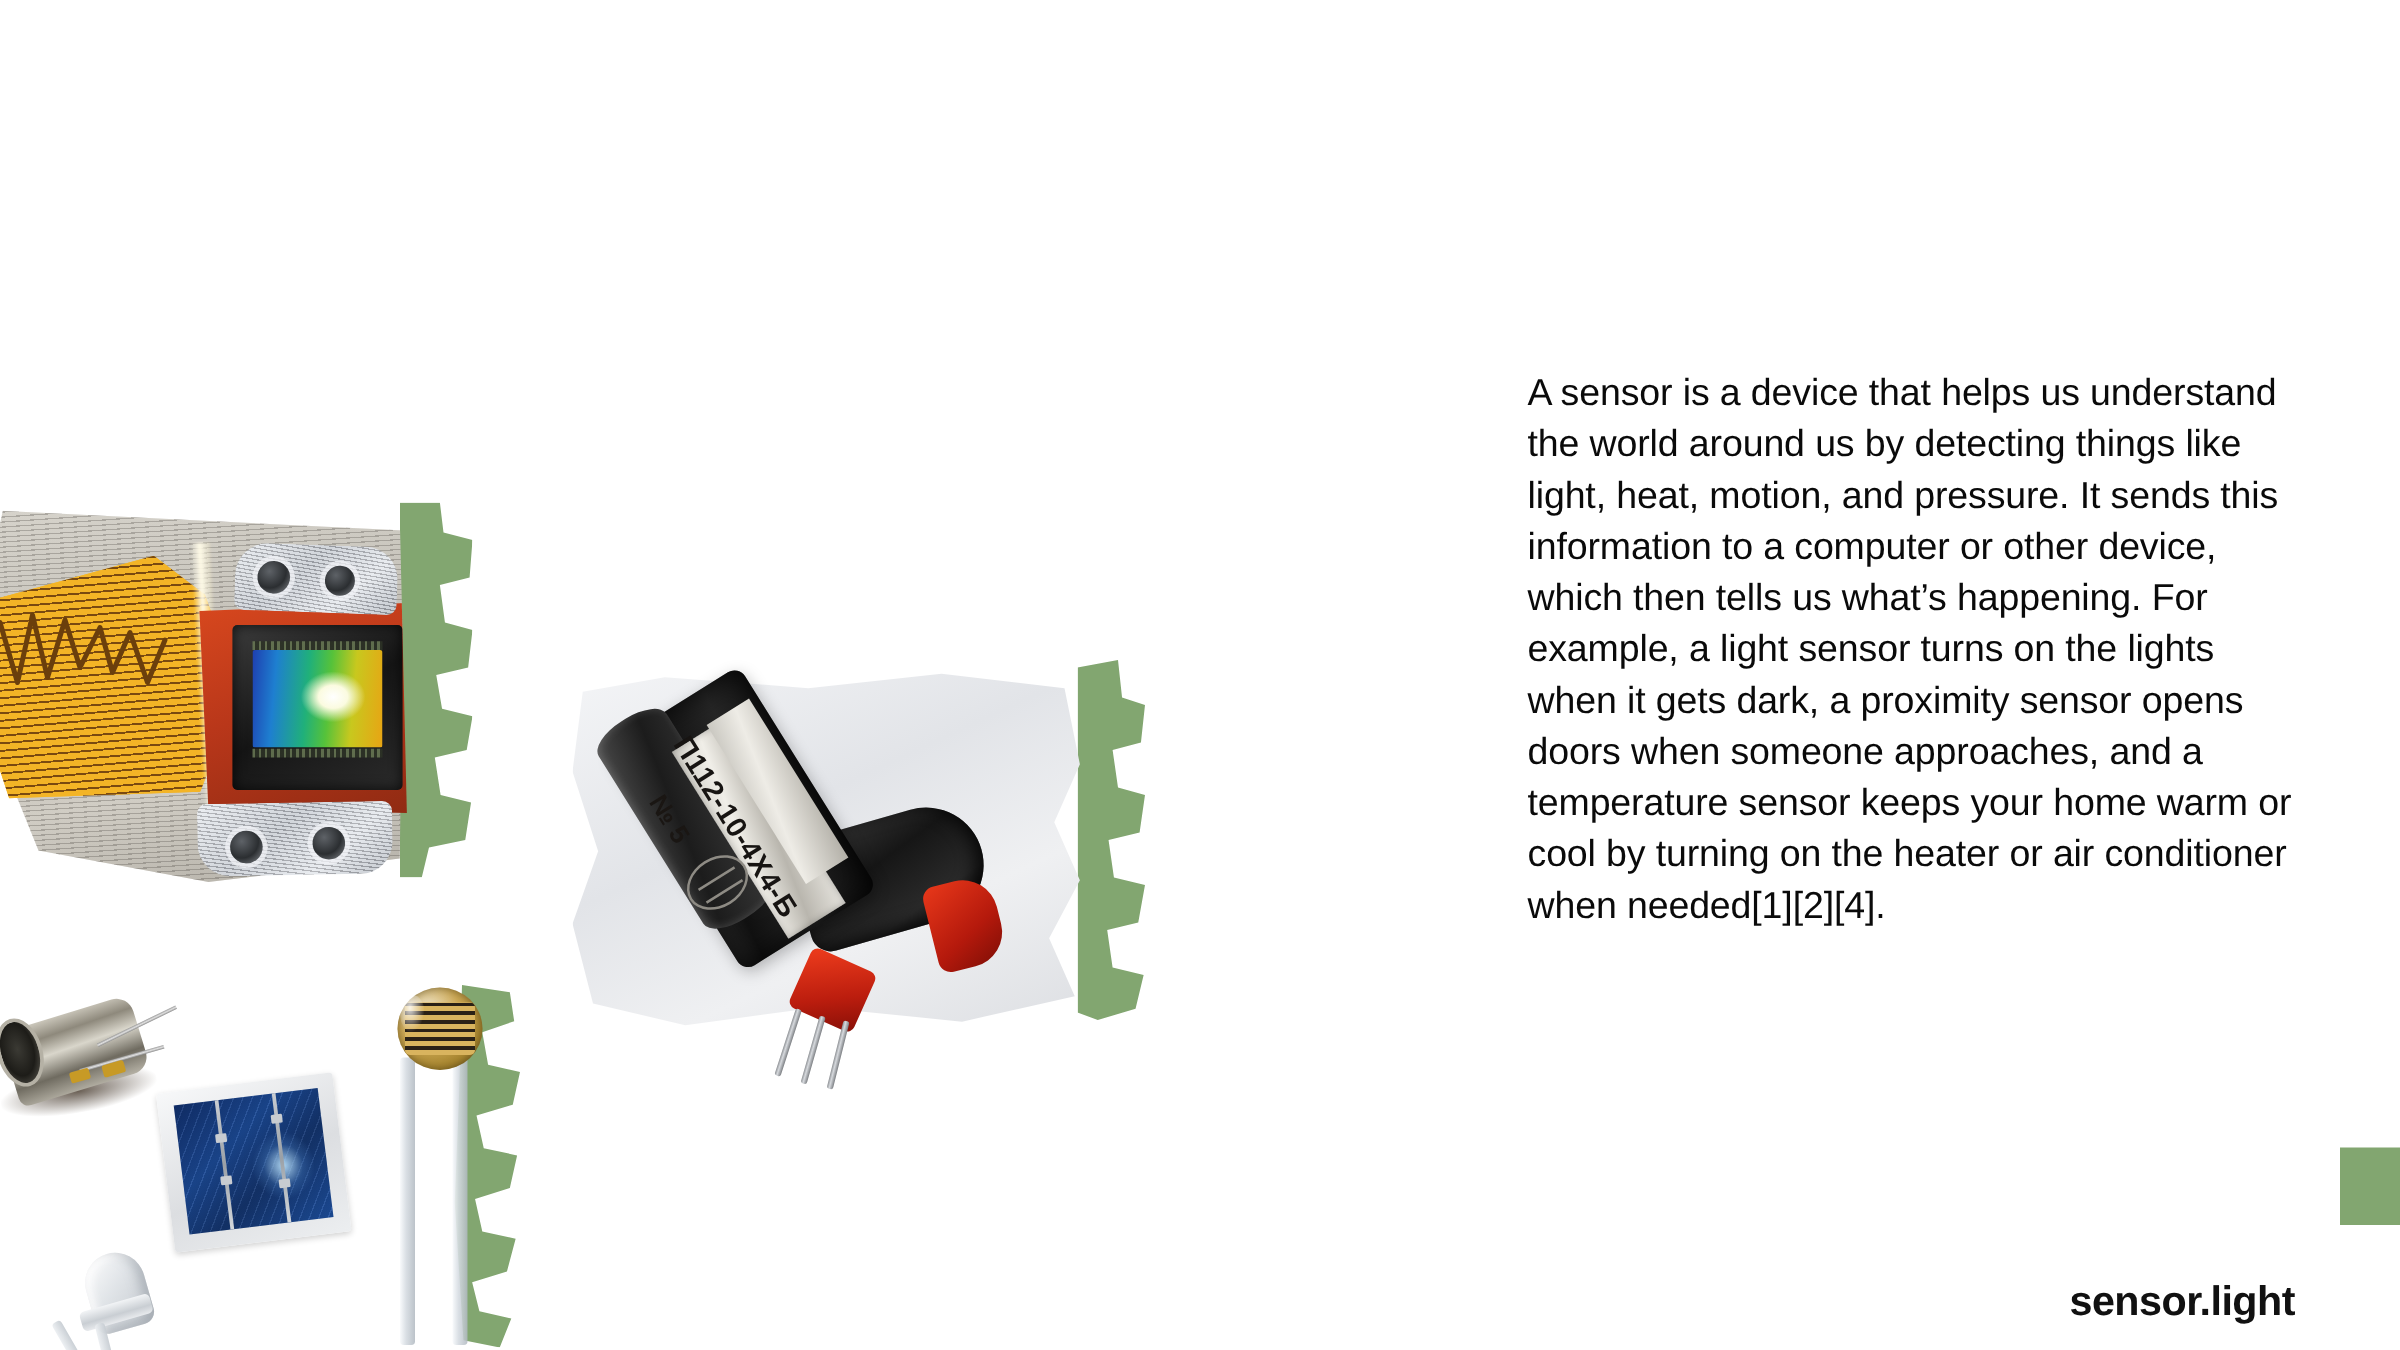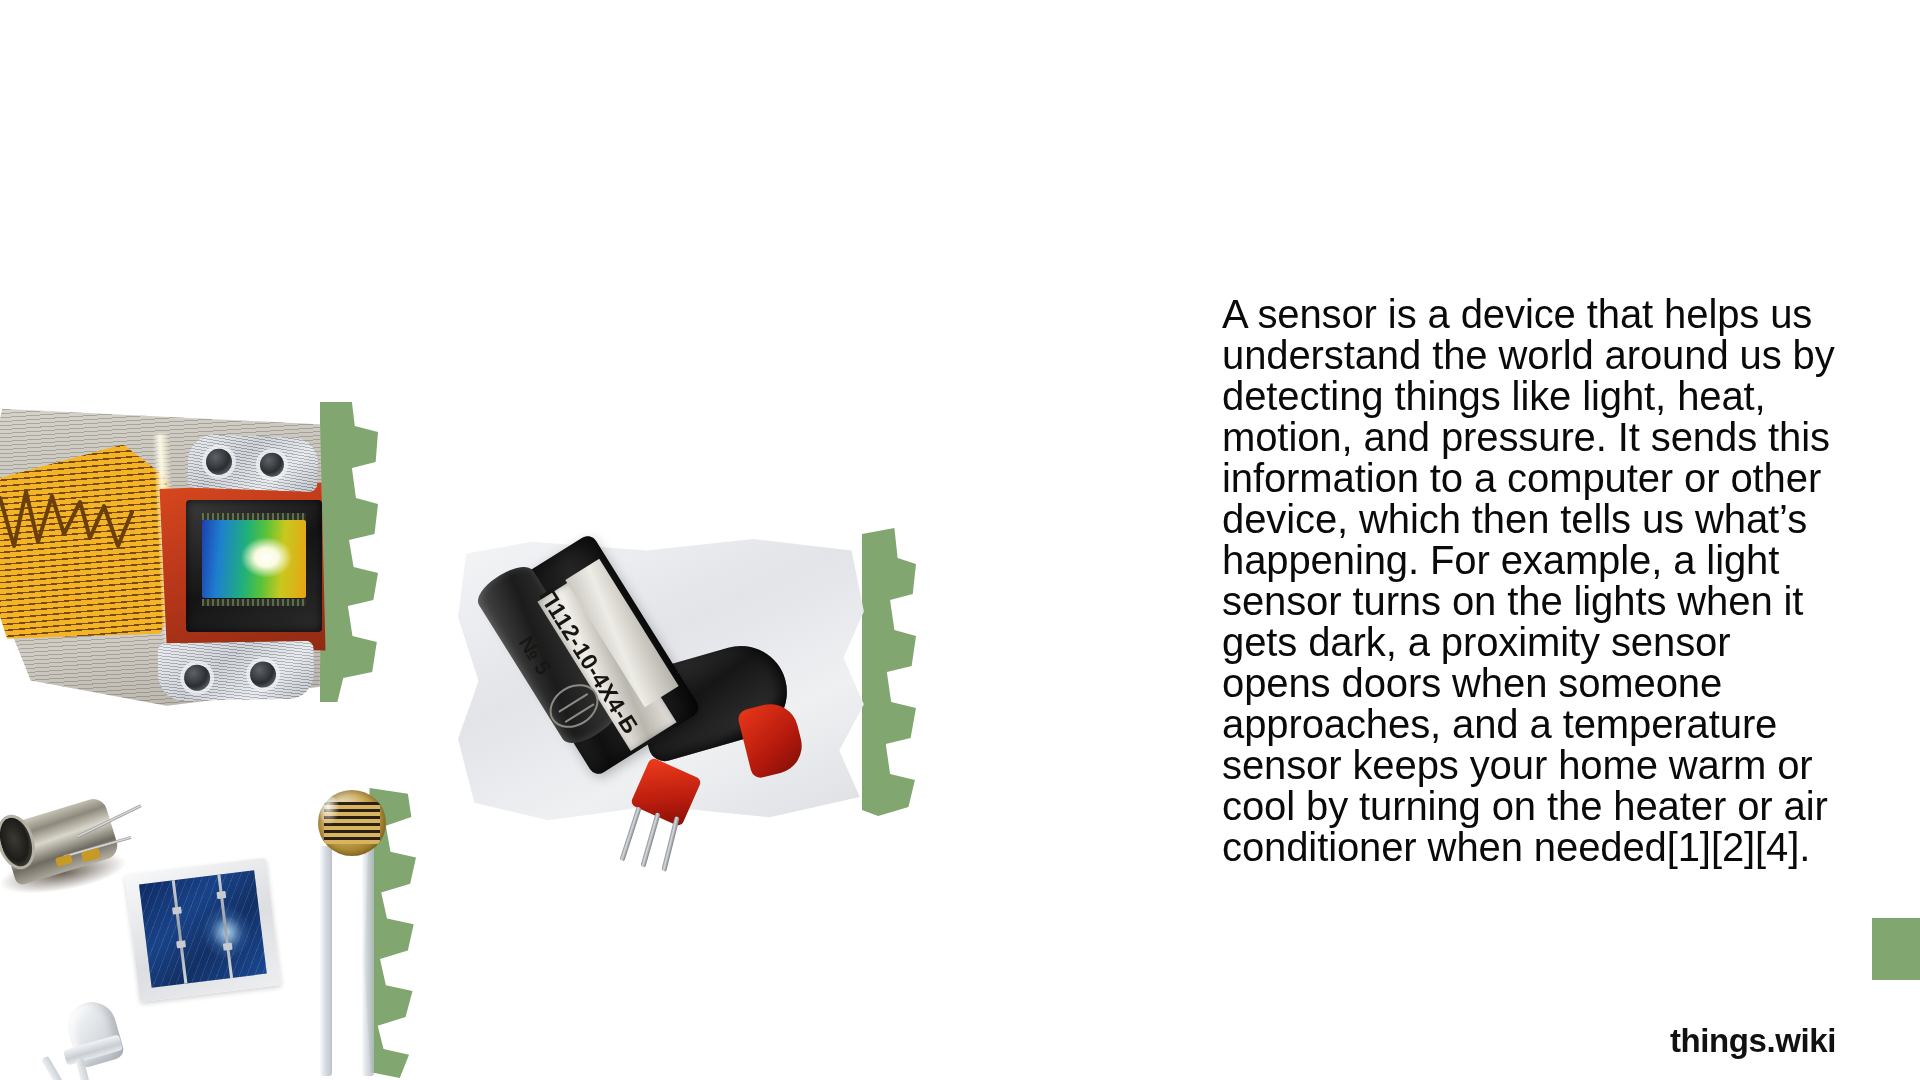--- a/index.html
+++ b/index.html
@@ -442,21 +442,21 @@
   
   .content {
     position: absolute;
     left: 1222px;
     top: 294px;
     width: 620px;
   }
   .body-text {
     color: #0a0a0a;
     font-family: "Liberation Sans", "DejaVu Sans", sans-serif;
-    font-size: 40px;
+    font-size: 30px;
     line-height: 41px;
     font-weight: 400;
     letter-spacing: -0.1px;
   }
 
   
   .edge-swatch {
     position: absolute;
     left: 1872px;
     top: 918px;
@@ -577,15 +577,15 @@
     </div>
 
   </div>
 
   <div class="content">
     <p class="body-text">A sensor is a device that helps us understand the world around us by detecting things like light, heat, motion, and pressure. It sends this information to a computer or other device, which then tells us what’s happening. For example, a light sensor turns on the lights when it gets dark, a proximity sensor opens doors when someone approaches, and a temperature sensor keeps your home warm or cool by turning on the heater or air conditioner when needed[1][2][4].</p>
   </div>
 
   <div class="edge-swatch"></div>
 
-  <div class="wordmark">things.wiki</div>
+  <div class="wordmark">sensor.light</div>
 
 </div>
 
 </body></html>

